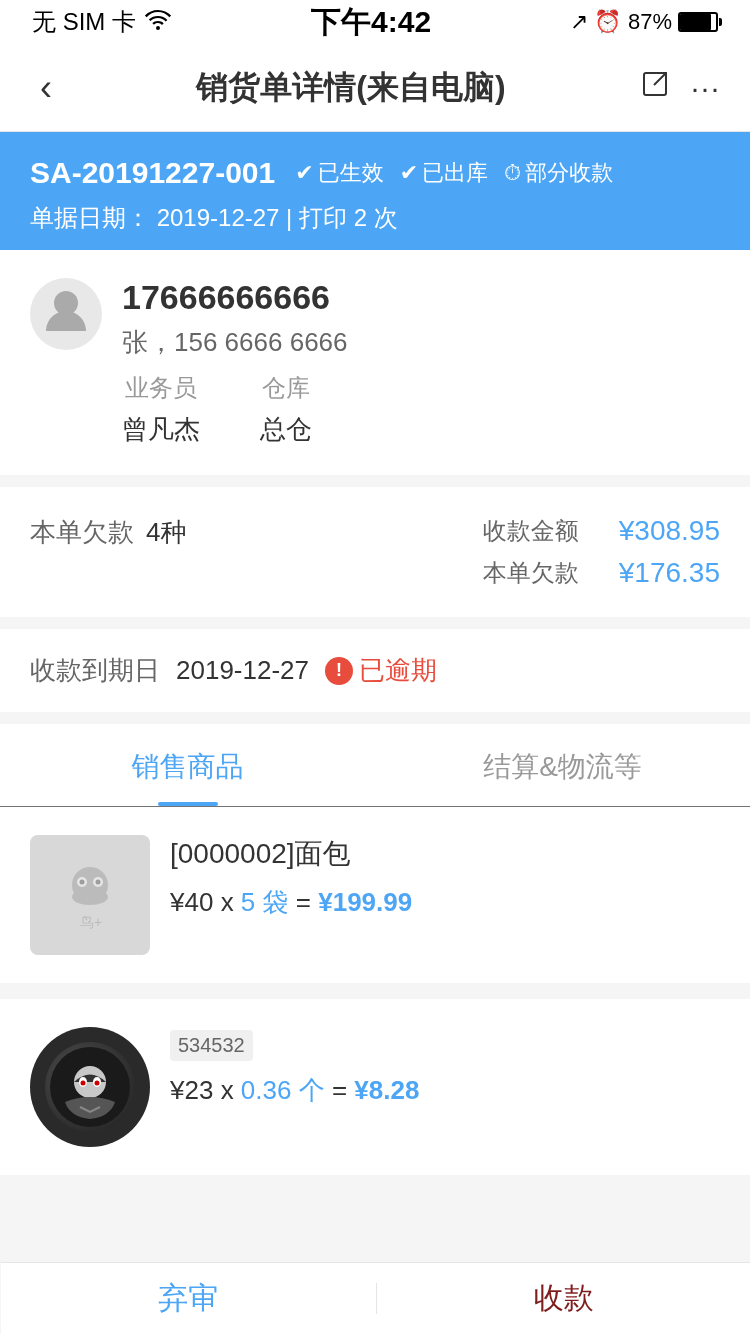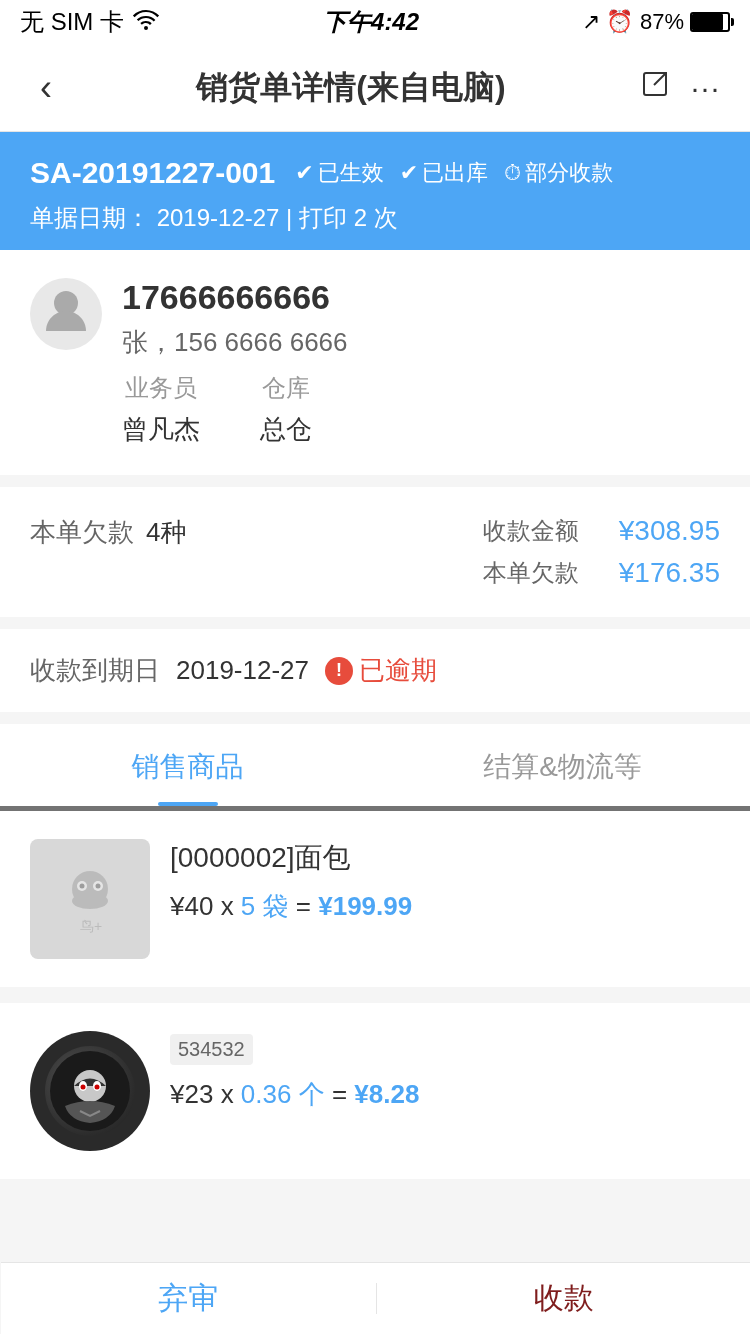--- a/index.html
+++ b/index.html
@@ -13,27 +13,27 @@
       font-size: 28px;
     }
 
     
     .status-bar {
       height: 44px;
       background: #fff;
       display: flex;
       align-items: center;
       justify-content: space-between;
-      padding: 0 20px;
+      padding: 0 32px;
       font-size: 24px;
       font-weight: 500;
       gap: 41px;
     }
     .status-left { display: flex; align-items: center; gap: 8px; }
-    .status-center { font-weight: 600; font-size: 24px; font-style: italic; }
+    .status-center { font-weight: 600; font-size: 30px; }
     .status-right { display: flex; align-items: center; gap: 6px; font-size: 22px; }
     .battery-icon {
       width: 40px; height: 20px; border: 2px solid #000; border-radius: 3px; position: relative; display: inline-flex; align-items: center;
     }
     .battery-icon::after {
       content: ''; position: absolute; right: -6px; top: 50%; transform: translateY(-50%);
       width: 3px; height: 8px; background: #000; border-radius: 0 2px 2px 0;
     }
     .battery-fill { width: 87%; height: 100%; background: #000; border-radius: 1px; }
 
@@ -140,21 +140,21 @@
       background: #e74c3c;
       display: flex; align-items: center; justify-content: center;
       color: #fff; font-size: 18px; font-weight: 700;
     }
     .overdue-text { color: #e74c3c; font-size: 26px; }
 
     
     .tabs {
       background: #fff;
       display: flex;
-      border-bottom: 5px solid #737373;
+      border-bottom: 1px solid #737373;
     }
     .tab {
       flex: 1;
       text-align: center;
       padding: 24px 0 20px;
       font-size: 28px;
       cursor: pointer;
       color: #999;
       position: relative;
     }

